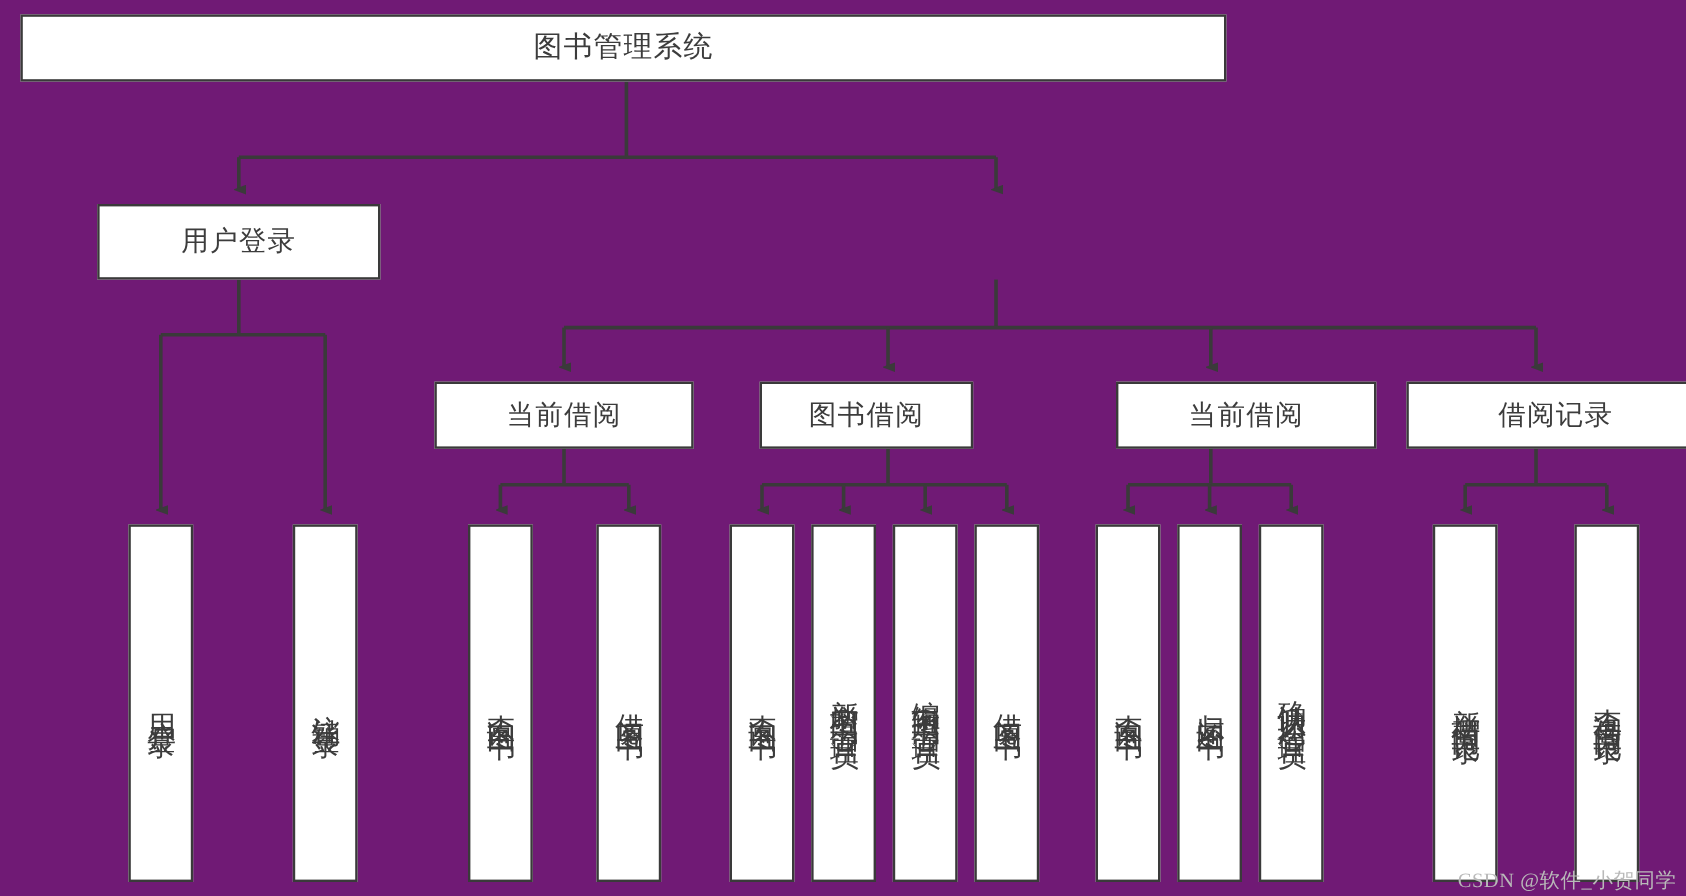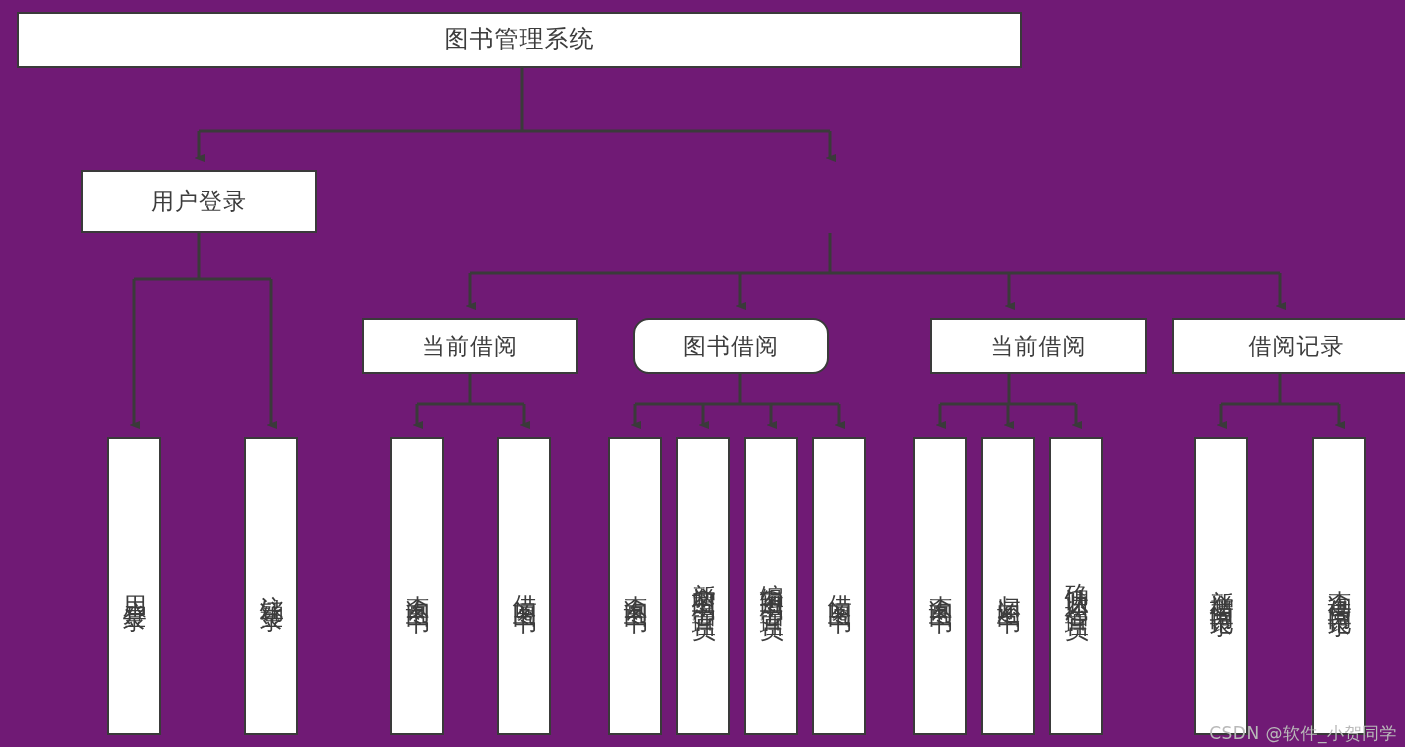--- a/index.html
+++ b/index.html
@@ -41,20 +41,21 @@
   }
   .watermark{
     position:absolute;
     right:8px;
     bottom:2px;
     font-size:17px;
     color:#b9b9b9;
     letter-spacing:0.5px;
     white-space:nowrap;
     pointer-events:none;
+    font-family:Liberation Serif, serif;
   }
 </style>
 </head>
 <body>
 
 <div id="stage">
 
   <svg class="links" viewBox="0 0 1405 747">
     <defs>
       <marker id="arrow" markerWidth="10" markerHeight="10" refX="4" refY="6" orient="auto" markerUnits="userSpaceOnUse">
@@ -109,21 +110,21 @@
     <span class="lbl">图书管理系统</span>
   </div>
 
   <div class="node" style="left:81px;top:170px;width:236px;height:63px;">
     <span class="lbl">用户登录</span>
   </div>
 
   <div class="node" style="left:362px;top:318px;width:216px;height:56px;">
     <span class="lbl">当前借阅</span>
   </div>
-  <div class="node" style="left:633px;top:318px;width:196px;height:56px;border-radius:16px;">
+  <div class="node" style="left:633px;top:318px;width:178px;height:56px;">
     <span class="lbl">图书借阅</span>
   </div>
   <div class="node" style="left:930px;top:318px;width:217px;height:56px;">
     <span class="lbl">当前借阅</span>
   </div>
   <div class="node" style="left:1172px;top:318px;width:249px;height:56px;">
     <span class="lbl">借阅记录</span>
   </div>
 
   <div class="node leaf" style="left:107px;top:437px;width:54px;height:298px;">

